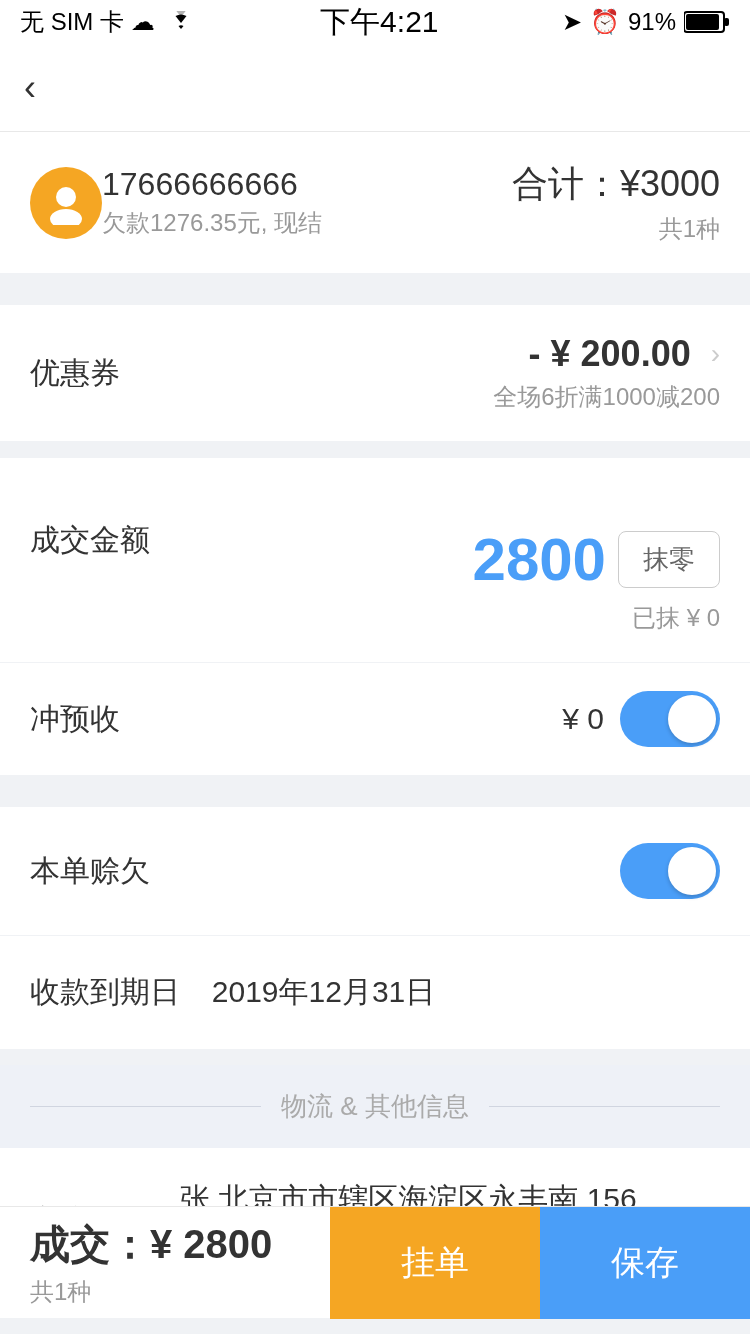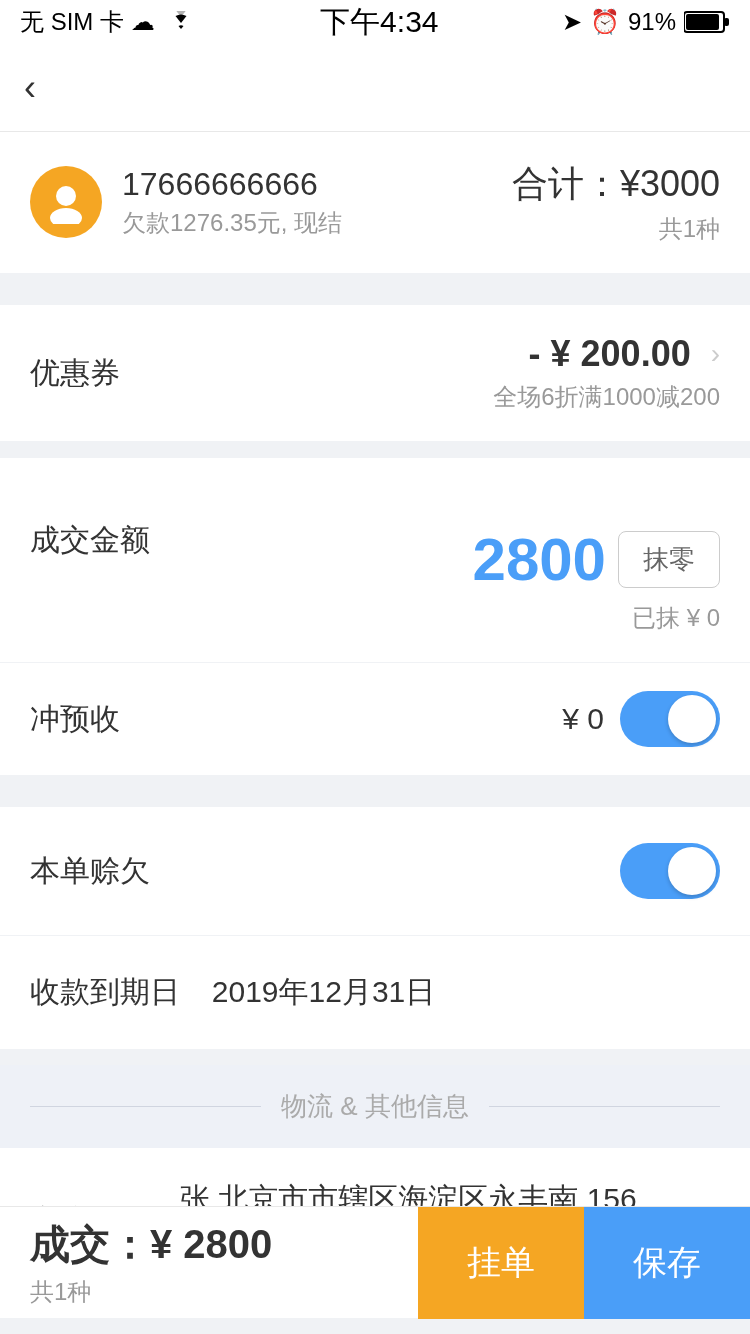--- a/index.html
+++ b/index.html
@@ -62,21 +62,21 @@
 
     
     .customer-card {
       background: #fff;
       padding: 28px 30px;
       display: flex;
       align-items: center;
       justify-content: space-between;
       margin-bottom: 16px;
     }
-    .customer-left { display: flex; gap: 20px; }
+    .customer-left { display: flex; align-items: center; }
     .avatar {
       width: 72px;
       height: 72px;
       border-radius: 50%;
       background: #f5a623;
       display: flex;
       align-items: center;
       justify-content: center;
       flex-shrink: 0;
     }
@@ -229,21 +229,21 @@
     }
     .bottom-summary {
       flex: 1;
       padding: 0 30px;
     }
     .bottom-deal { font-size: 28px; color: #333; }
     .bottom-deal span { font-size: 40px; font-weight: 600; }
     .bottom-count { font-size: 24px; color: #999; margin-top: 4px; }
     .bottom-btn {
       height: 112px;
-      width: 166px;
+      width: 210px;
       display: flex;
       align-items: center;
       justify-content: center;
       font-size: 34px;
       font-weight: 500;
       color: #fff;
       cursor: pointer;
     }
     .btn-pending { background: #f5a623; }
     .btn-save { background: #4a9ef8; }
@@ -253,21 +253,21 @@
 
 <div class="status-bar">
   <div class="status-left">
     <span>无 SIM 卡 ☁</span>
     <svg width="32" height="22" viewBox="0 0 32 22">
       <path d="M16 18l2.5-3a5 5 0 0 0-5 0z" fill="#000"></path>
       <path d="M16 12l5.5-7a11 11 0 0 0-11 0z" fill="#000"></path>
       <path d="M16 6l8.5-11a17 17 0 0 0-17 0z" fill="#000" opacity="0.3"></path>
     </svg>
   </div>
-  <div class="status-center">下午4:34</div>
+  <div class="status-center">下午4:21</div>
   <div class="status-right">
     <span>➤</span>
     <span>⏰</span>
     <span>91%</span>
     <svg width="46" height="24" viewBox="0 0 46 24">
       <rect x="0" y="2" width="40" height="20" rx="3" ry="3" fill="none" stroke="#000" stroke-width="2"></rect>
       <rect x="40" y="8" width="5" height="8" rx="2" fill="#000"></rect>
       <rect x="2" y="4" width="33" height="16" rx="2" fill="#000"></rect>
     </svg>
   </div>

